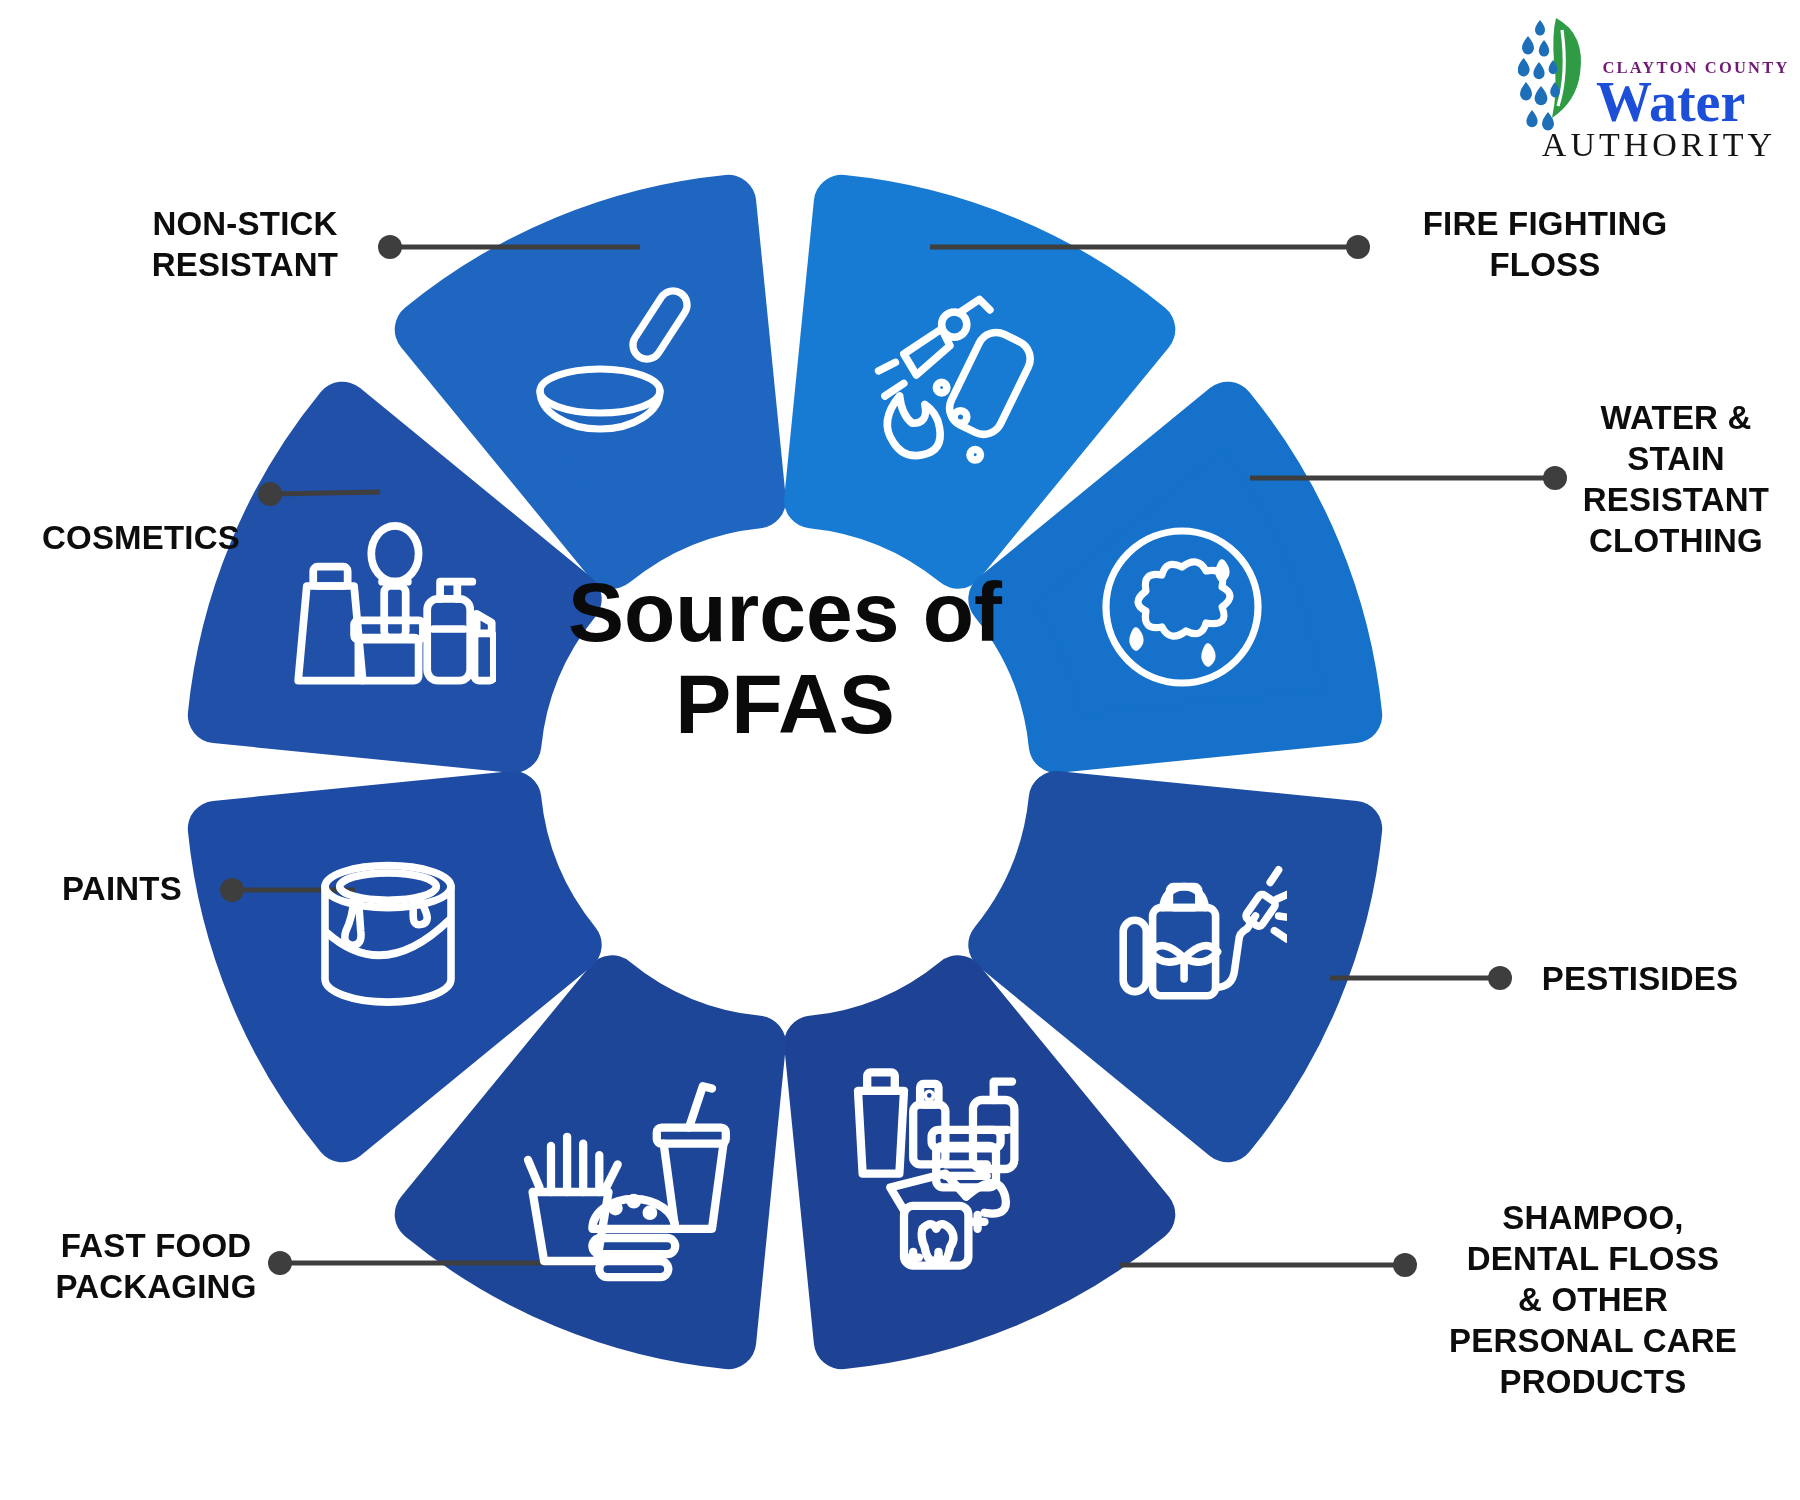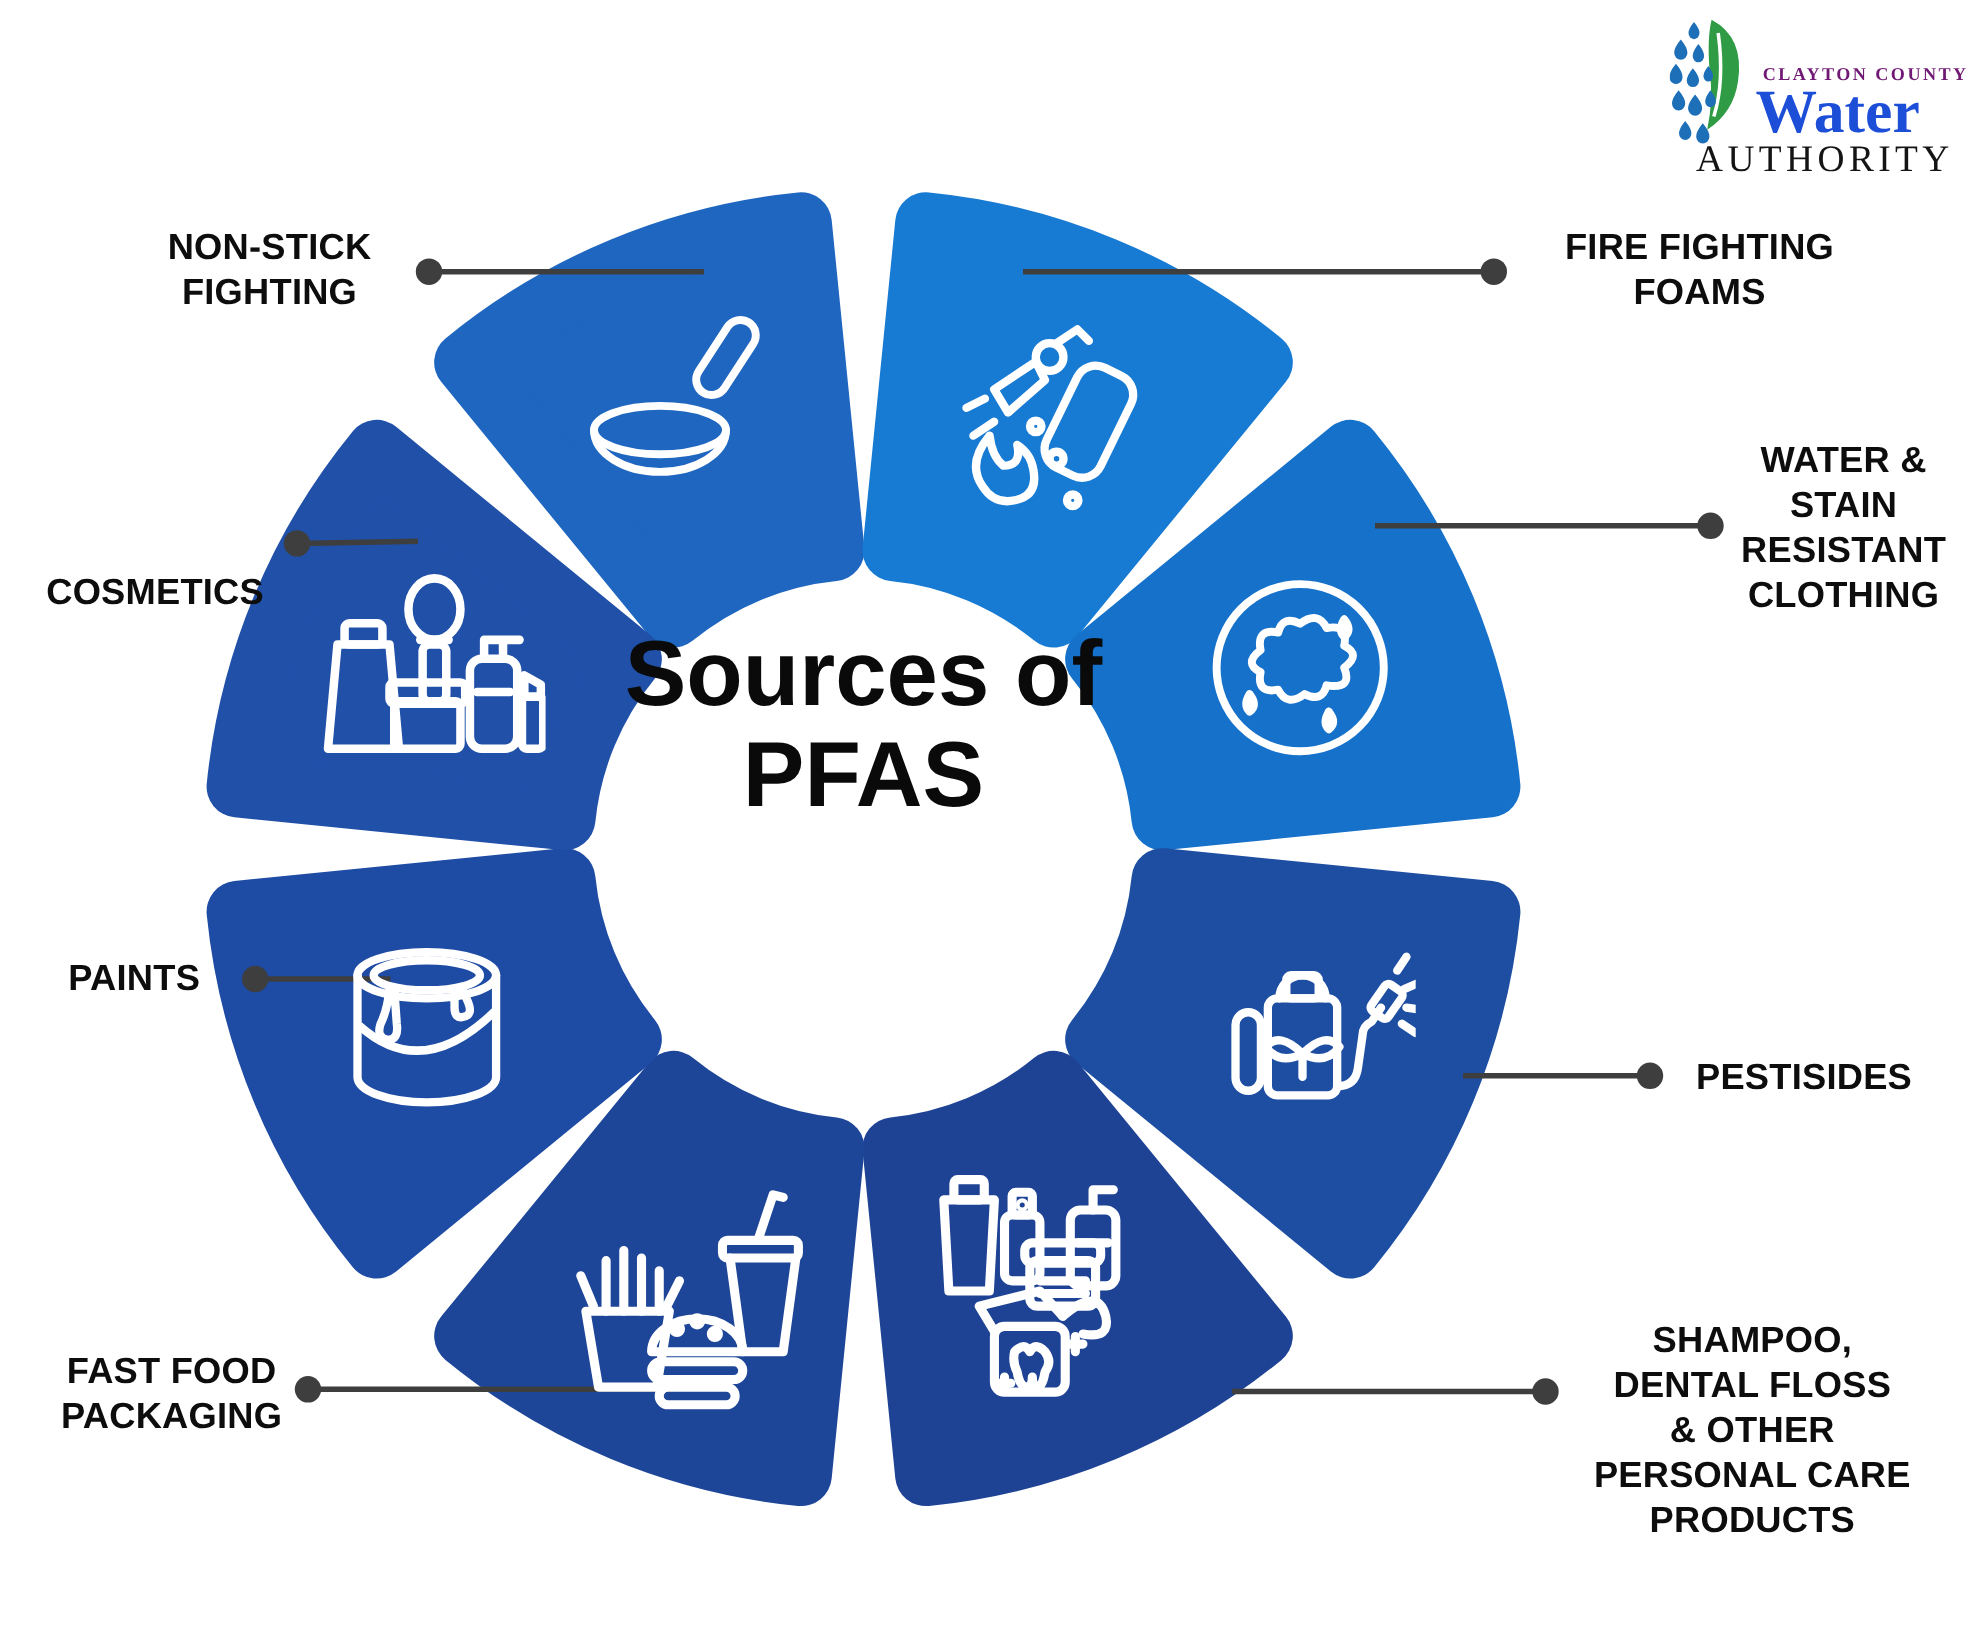--- a/index.html
+++ b/index.html
@@ -158,23 +158,23 @@
     <rect x="48" y="40" width="10" height="24" rx="3"></rect>
     <rect x="36" y="64" width="28" height="20" rx="2"></rect>
     <rect x="34" y="56" width="32" height="9" rx="2"></rect>
     <rect x="68" y="46" width="20" height="38" rx="5"></rect>
     <path d="M74 46 V38 h8 v8 M82 38 h7 M71 60 h14"></path>
     <rect x="90" y="62" width="9" height="22" rx="2"></rect>
     <path d="M91 62 v-9 l7 4 v5"></path>
   </svg>
 
   <div class="seg-label" style="left:60px;top:204px;width:370px;">NON-STICK
-FIGHTING</div>
+RESISTANT</div>
   <div class="seg-label" style="left:1385px;top:204px;width:320px;">FIRE FIGHTING
-FOAMS</div>
+FLOSS</div>
   <div class="seg-label" style="left:1566px;top:398px;width:220px;">WATER &amp;
 STAIN
 RESISTANT
 CLOTHING</div>
   <div class="seg-label" style="left:1500px;top:959px;width:280px;">PESTISIDES</div>
   <div class="seg-label" style="left:6px;top:1226px;width:300px;">FAST FOOD
 PACKAGING</div>
   <div class="seg-label" style="left:1448px;top:1198px;width:290px;">SHAMPOO,
 DENTAL FLOSS
 &amp; OTHER

